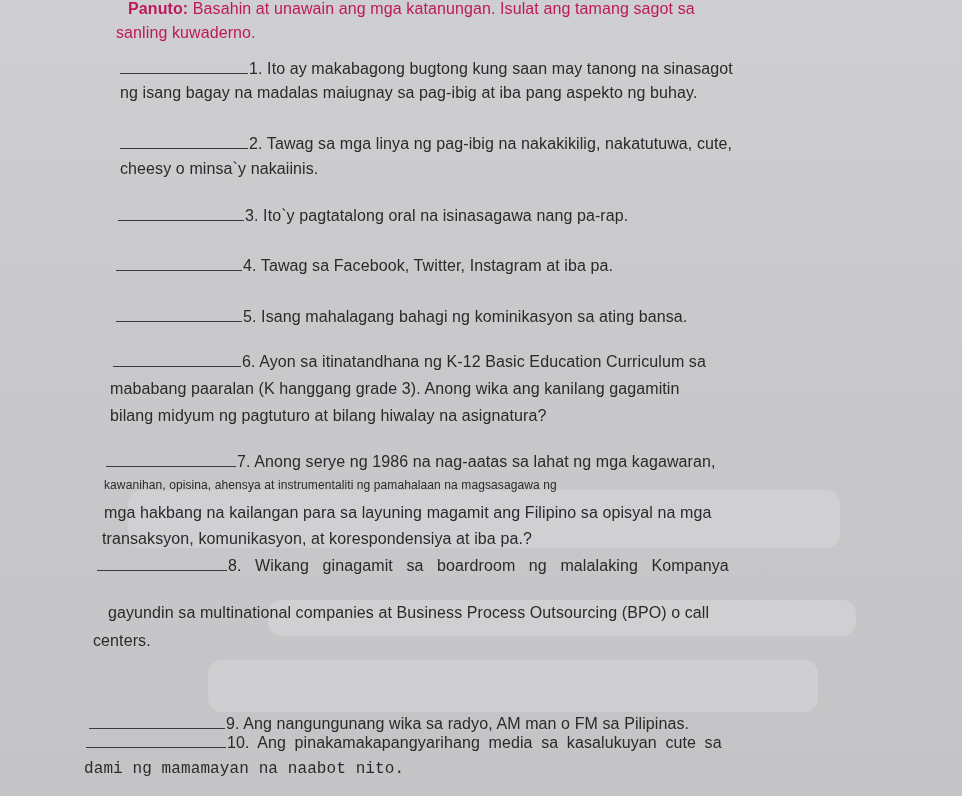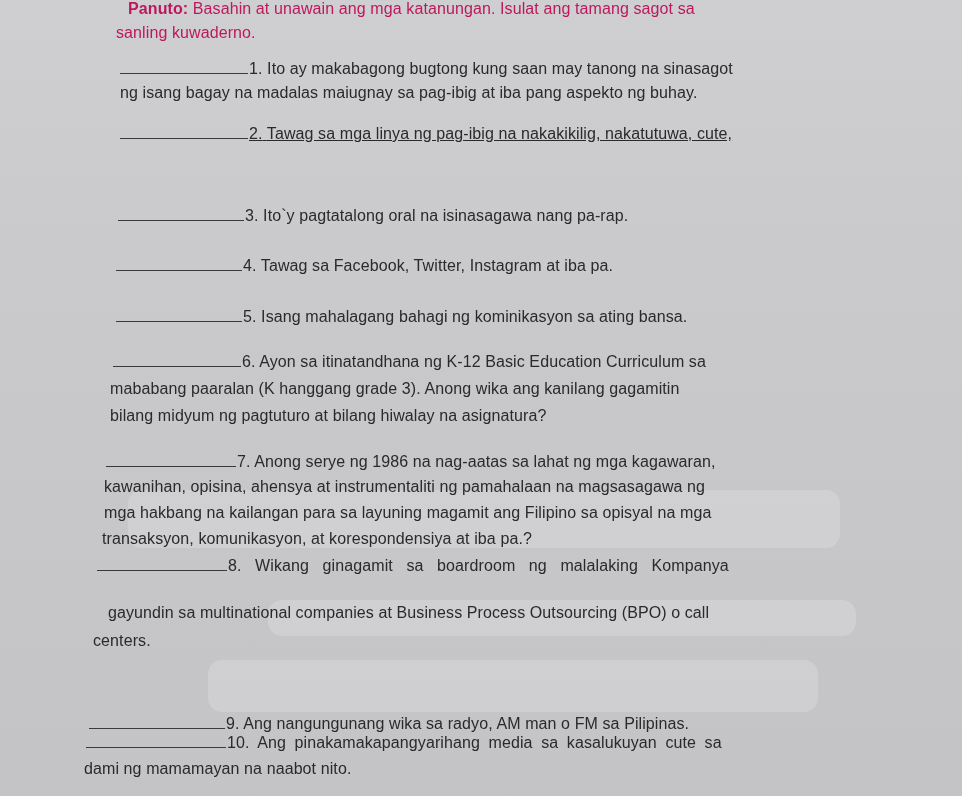--- a/index.html
+++ b/index.html
@@ -42,22 +42,25 @@
     <span>sanling kuwaderno.</span>
   </div>
 
   <div class="line" style="left:120px;top:59px;">
     <span class="blank" style="width:128px;"></span><span>1.</span> <span>Ito ay makabagong bugtong kung saan may tanong na sinasagot</span>
   </div>
   <div class="line" style="left:120px;top:84px;">
     <span>ng isang bagay na madalas maiugnay sa pag-ibig at iba pang aspekto ng buhay.</span>
   </div>
 
-  <div class="line" style="left:120px;top:124px;text-decoration:underline;">
+  <div class="line" style="left:120px;top:134px;">
     <span class="blank" style="width:128px;"></span><span>2.</span> <span>Tawag sa mga linya ng pag-ibig na nakakikilig, nakatutuwa, cute,</span>
+  </div>
+  <div class="line" style="left:120px;top:160px;">
+    <span>cheesy o minsa`y nakaiinis.</span>
   </div>
 
   <div class="line" style="left:118px;top:206px;">
     <span class="blank" style="width:126px;"></span><span>3.</span> <span>Ito`y pagtatalong oral na isinasagawa nang pa-rap.</span>
   </div>
 
   <div class="line" style="left:116px;top:256px;">
     <span class="blank" style="width:126px;"></span><span>4.</span> <span>Tawag sa Facebook, Twitter, Instagram at iba pa.</span>
   </div>
 
@@ -71,21 +74,21 @@
   <div class="line" style="left:110px;top:380px;">
     <span>mababang paaralan (K hanggang grade 3). Anong wika ang kanilang gagamitin</span>
   </div>
   <div class="line" style="left:110px;top:407px;">
     <span>bilang midyum ng pagtuturo at bilang hiwalay na asignatura?</span>
   </div>
 
   <div class="line" style="left:106px;top:452px;">
     <span class="blank" style="width:130px;"></span><span>7.</span> <span>Anong serye ng 1986 na nag-aatas sa lahat ng mga kagawaran,</span>
   </div>
-  <div class="line" style="left:104px;top:478px;font-size:16px;">
+  <div class="line" style="left:104px;top:478px;font-size:12px;">
     <span>kawanihan, opisina, ahensya at instrumentaliti ng pamahalaan na magsasagawa ng</span>
   </div>
   <div class="line" style="left:102px;top:530px;">
     <span>transaksyon, komunikasyon, at korespondensiya at iba pa.?</span>
   </div>
   <div class="line" style="left:104px;top:504px;font-size:16px;">
     <span>mga hakbang na kailangan para sa layuning magamit ang Filipino sa opisyal na mga</span>
   </div>
 
   <div class="line" style="left:97px;top:556px;word-spacing:9px;">
@@ -98,17 +101,17 @@
     <span>centers.</span>
   </div>
 
   <div class="line" style="left:89px;top:678px;margin-top:36px;">
     <span class="blank" style="width:136px;"></span><span>9.</span> <span>Ang nangungunang wika sa radyo, AM man o FM sa Pilipinas.</span>
   </div>
 
   <div class="line" style="left:86px;top:733px;word-spacing:4px;">
     <span class="blank" style="width:140px;"></span><span>10.</span> <span>Ang pinakamakapangyarihang media sa kasalukuyan cute sa</span>
   </div>
-  <div class="line" style="left:84px;top:760px;">
+  <div class="line" style="left:84px;top:760px;font-family:Liberation Mono, monospace;">
     <span>dami ng mamamayan na naabot nito.</span>
   </div>
 
 </div>
 
 </body></html>

